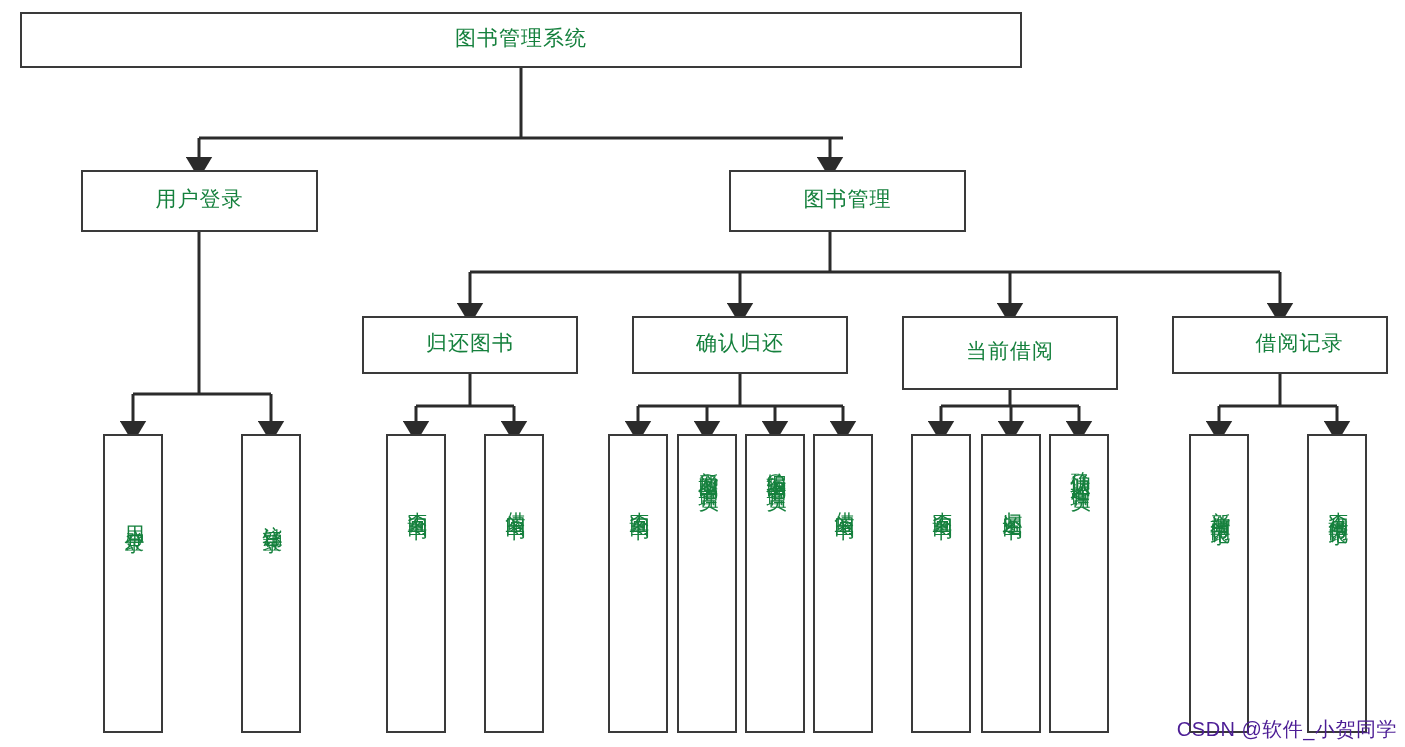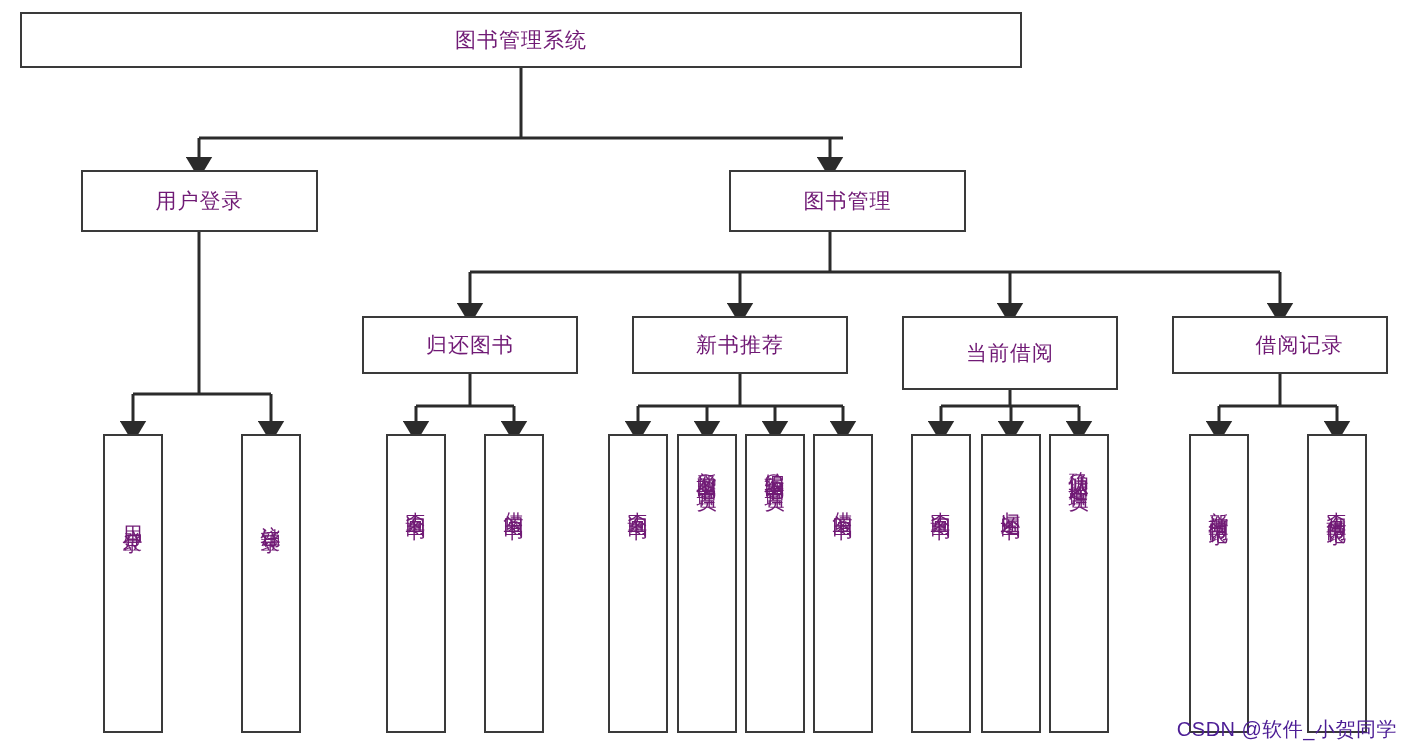--- a/index.html
+++ b/index.html
@@ -35,21 +35,22 @@
     display: flex;
     align-items: center;
     justify-content: center;
     z-index: 2;
   }
   .node-label {
     font-size: 21px;
     line-height: 1.15;
     letter-spacing: 1px;
     white-space: nowrap;
-    color: #701a75;
+    color: #15803d;
+    font-family: Liberation Mono, monospace;
   }
   
   .leaf {
     align-items: flex-start;
     justify-content: center;
     padding-top: 14px;
   }
   .leaf .node-label {
     writing-mode: vertical-rl;
     text-orientation: upright;
@@ -142,21 +143,21 @@
     <span class="node-label">用户登录</span>
   </div>
   <div class="node" style="left:729px; top:170px; width:237px; height:62px;align-items:center;">
     <span class="node-label">图书管理</span>
   </div>
 
   <div class="node" style="left:362px; top:316px; width:216px; height:58px;">
     <span class="node-label">归还图书</span>
   </div>
   <div class="node" style="left:632px; top:316px; width:216px; height:58px;">
-    <span class="node-label">新书推荐</span>
+    <span class="node-label">确认归还</span>
   </div>
   <div class="node" style="left:902px; top:316px; width:216px; height:74px;">
     <span class="node-label">当前借阅</span>
   </div>
   <div class="node" style="left:1172px; top:316px; width:216px; height:58px;padding-left:39px;">
     <span class="node-label">借阅记录</span>
   </div>
 
   <div class="node leaf leaf-mid2" style="left:103px; top:434px; width:60px; height:299px;">
     <span class="node-label">用户登录</span>

